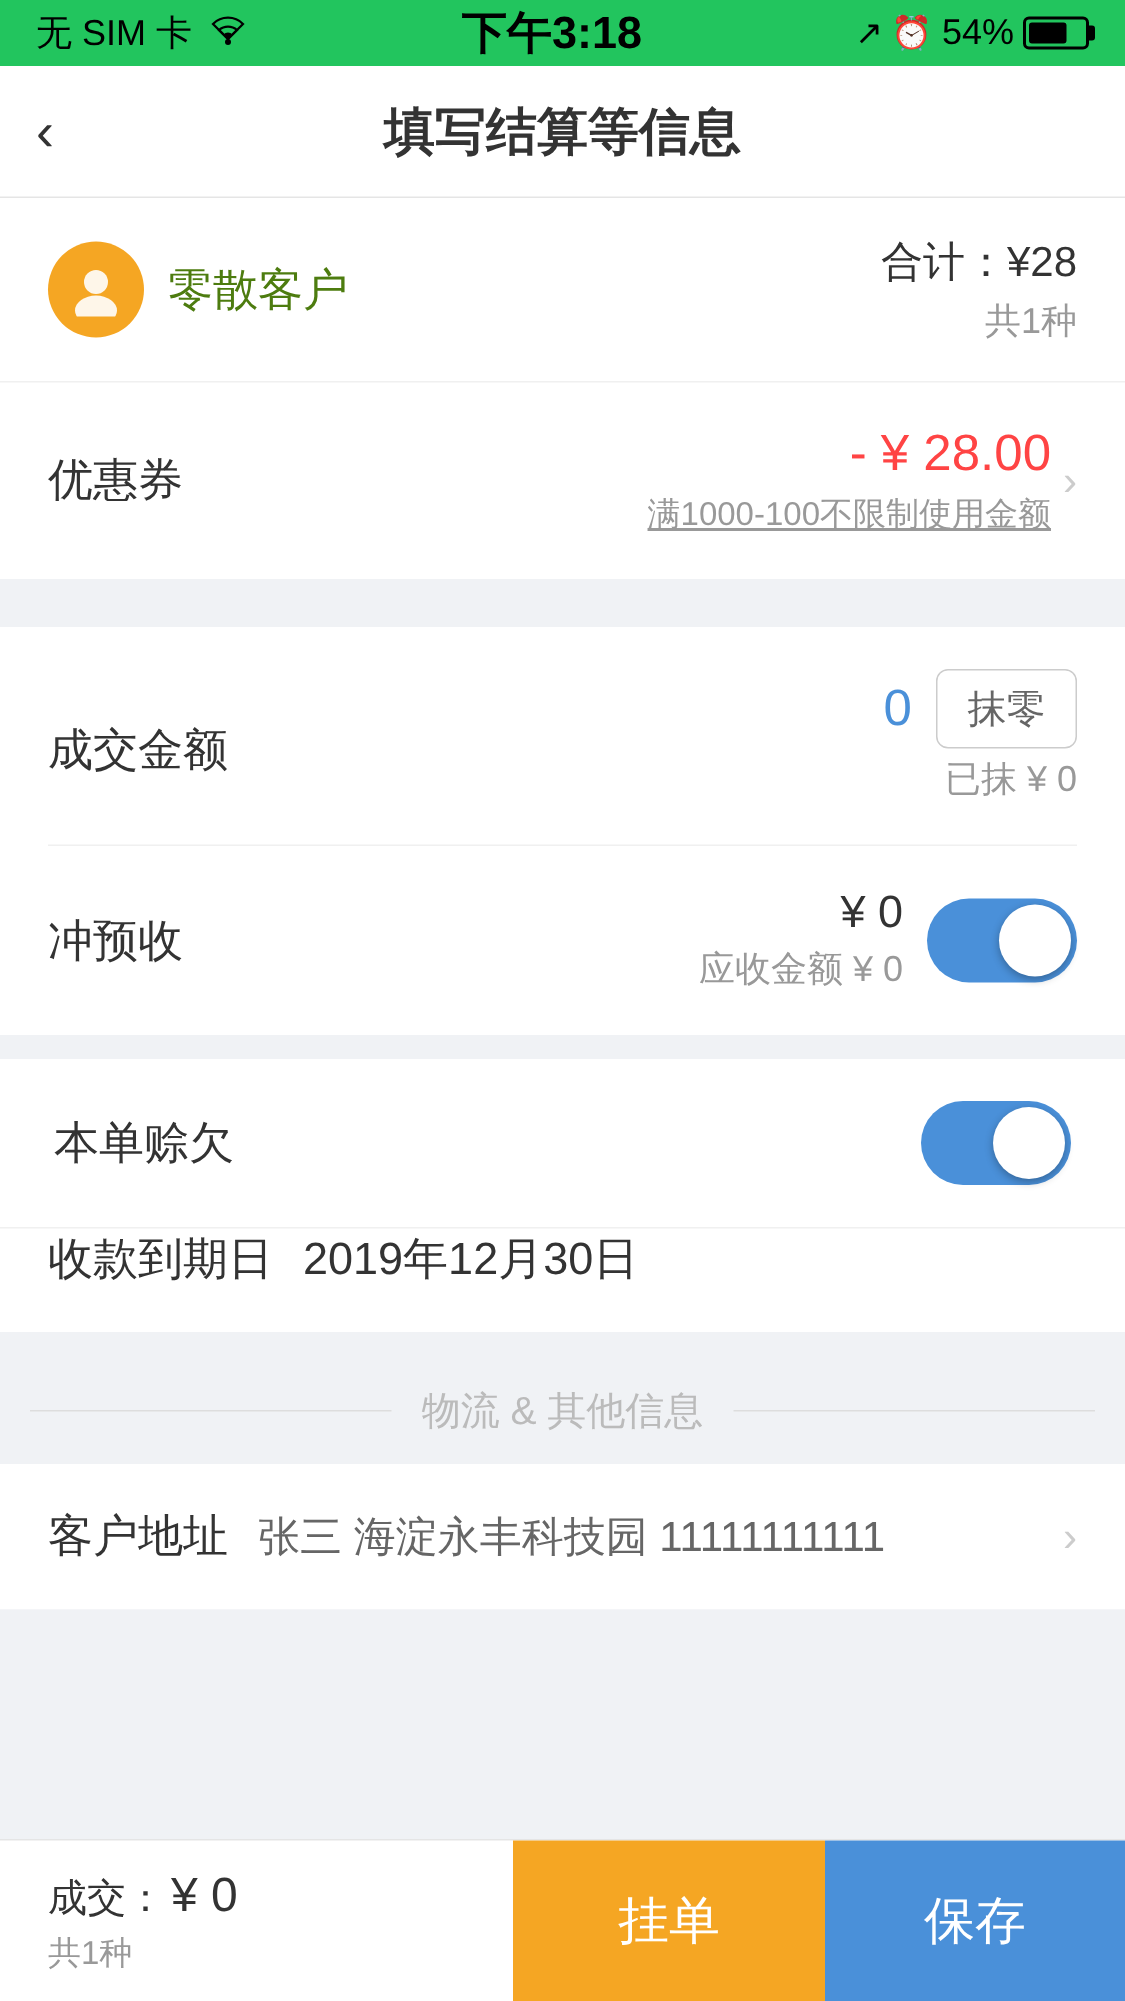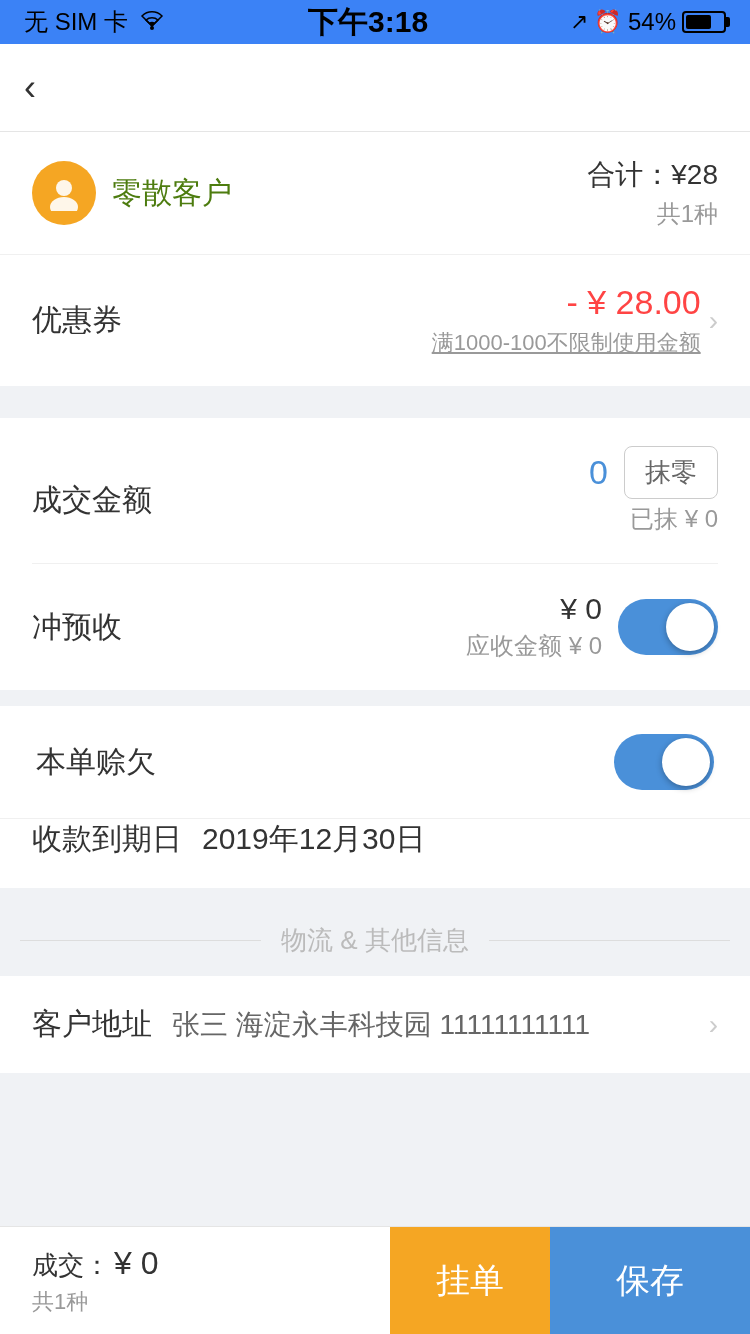--- a/index.html
+++ b/index.html
@@ -11,21 +11,21 @@
       font-family: -apple-system, "PingFang SC", "Helvetica Neue", sans-serif;
       font-size: 28px;
       color: #333;
       position: relative;
     }
 
     
     .status-bar {
       width: 750px;
       height: 44px;
-      background: #3b82f6;
+      background: #22c55e;
       display: flex;
       align-items: center;
       justify-content: space-between;
       padding: 0 24px;
       font-size: 24px;
       color: #000;
     }
     .status-left { display: flex; align-items: center; gap: 10px; }
     .status-center { font-size: 30px; font-weight: 600; }
     .status-right { display: flex; align-items: center; gap: 6px; font-size: 24px; }
@@ -210,21 +210,21 @@
       border-top: 1px solid #e5e5e5;
     }
     .bottom-info {
       flex: 1;
       padding: 0 32px;
     }
     .bottom-deal { font-size: 26px; color: #333; }
     .bottom-amount { font-size: 32px; color: #333; font-weight: 500; }
     .bottom-count { font-size: 22px; color: #999; margin-top: 4px; }
     .hang-btn {
-      width: 160px; height: 108px;
+      width: 208px; height: 108px;
       background: #f5a623;
       display: flex; align-items: center; justify-content: center;
       font-size: 34px; color: #fff; font-weight: 500; cursor: pointer;
     }
     .save-btn {
       width: 200px; height: 108px;
       background: #4a90d9;
       display: flex; align-items: center; justify-content: center;
       font-size: 34px; color: #fff; font-weight: 500; cursor: pointer; text-align: center;
     }
@@ -250,20 +250,21 @@
     <span style="font-size:22px;">⏰</span>
     <span>54%</span>
     <div class="battery">
       <div class="battery-fill"></div>
     </div>
   </div>
 </div>
 
 <div class="nav-bar">
   <div class="nav-back">‹</div>
+  <div class="nav-title">填写结算等信息</div>
 </div>
 
 <div class="section">
   <div class="customer-row">
     <div class="customer-left">
       <div class="customer-avatar">
         <svg width="36" height="36" viewBox="0 0 36 36">
           <circle cx="18" cy="13" r="8" fill="#fff" opacity="0.9"></circle>
           <ellipse cx="18" cy="32" rx="14" ry="10" fill="#fff" opacity="0.9"></ellipse>
         </svg>

